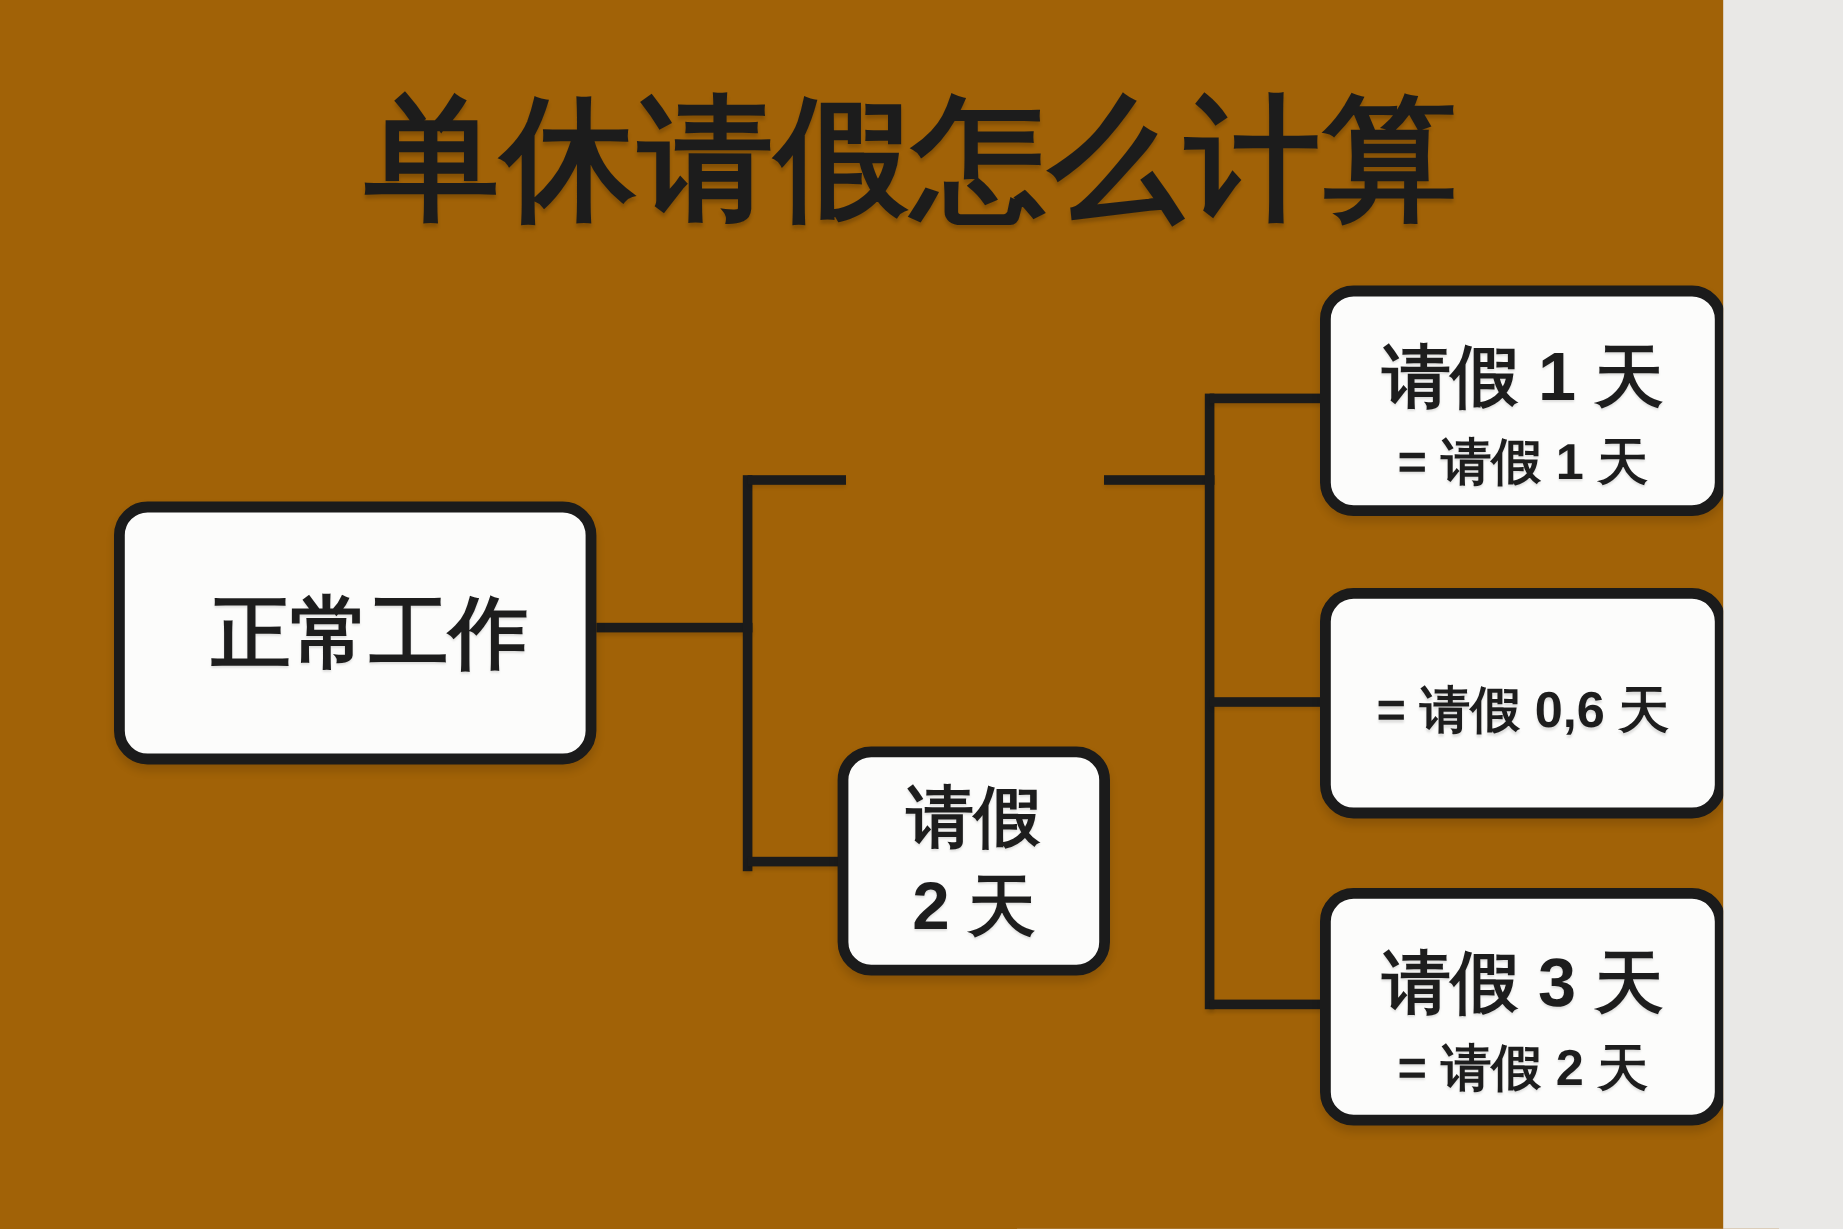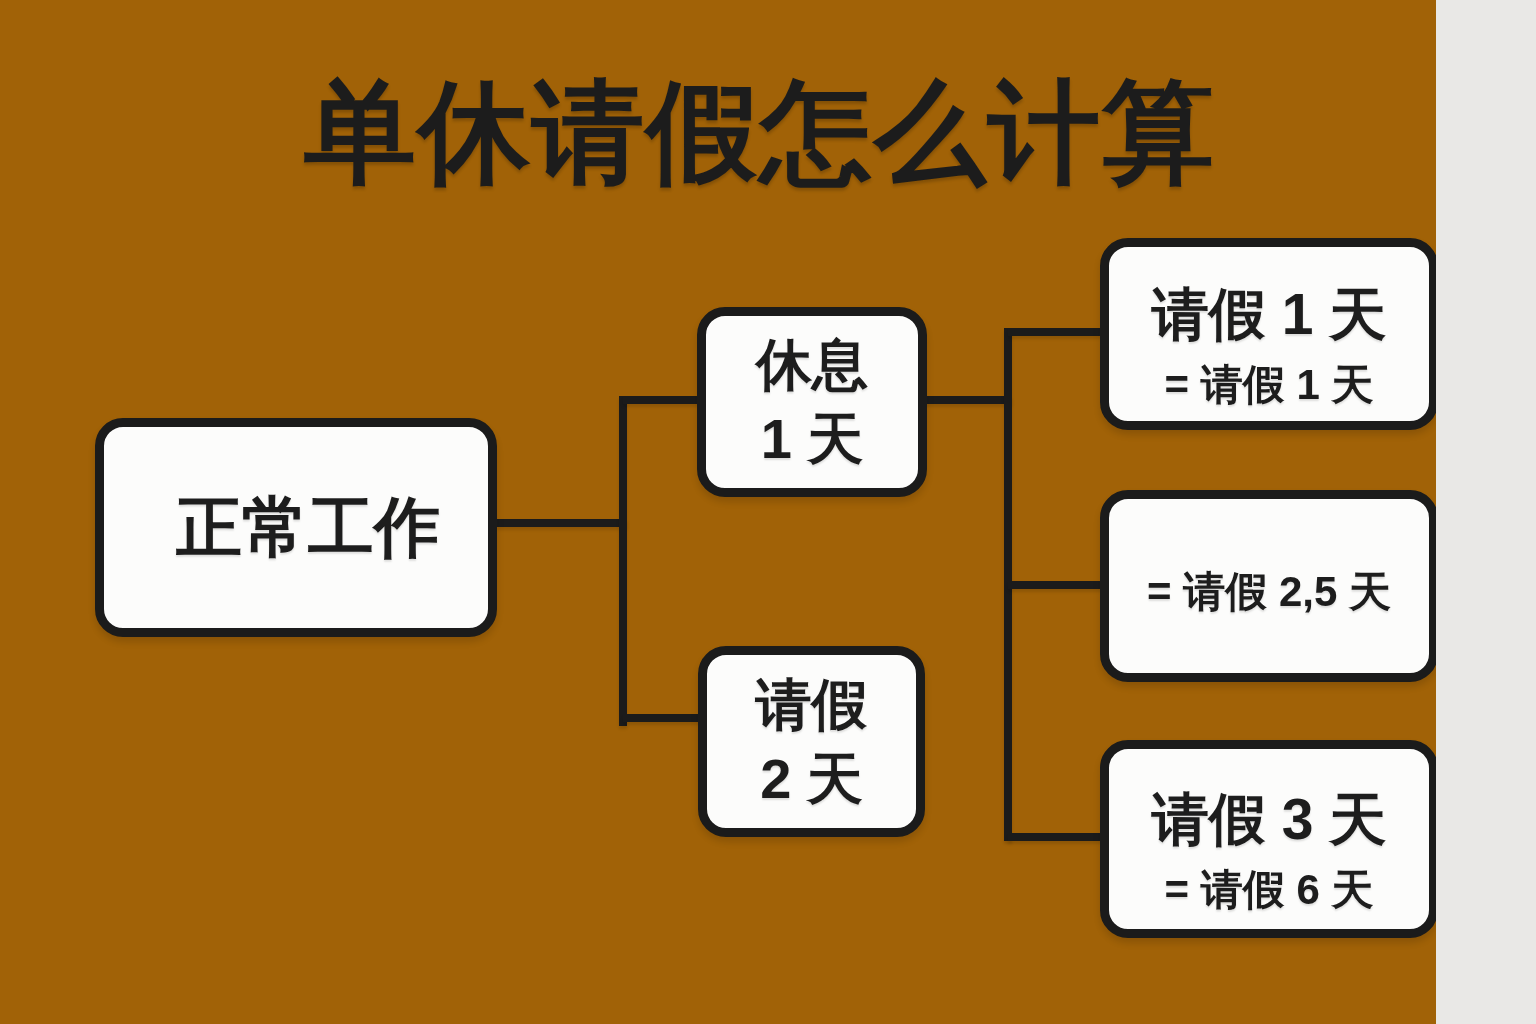--- a/index.html
+++ b/index.html
@@ -47,21 +47,21 @@
   .node .l2{
     font-weight:900;
     line-height:1.3;
     white-space:nowrap;
     text-shadow:0 2px 2px rgba(0,0,0,0.12);
   }
   .root-node{left:95px;top:418px;width:402px;height:219px;padding-left:24px;}
   .root-node .l1,.root-node .l2{font-size:66px;line-height:1.28;}
 
   .branch-rest{left:697px;top:307px;width:230px;height:190px;}
-  .branch-leave{left:698px;top:646px;width:227px;height:191px;}
+  .branch-leave{left:698px;top:622px;width:227px;height:191px;}
   .branch-rest .l1,.branch-rest .l2,
   .branch-leave .l1,.branch-leave .l2{font-size:56px;line-height:1.32;}
 
   .outcome1{left:1100px;top:238px;width:338px;height:192px;}
   .outcome2{left:1100px;top:490px;width:338px;height:192px;}
   .outcome3{left:1100px;top:740px;width:338px;height:198px;text-align:center;}
   .outcome1 .l1,.outcome2 .l1,.outcome3 .l1{font-size:57px;line-height:1.2;margin-top:22px;}
   .outcome1 .l2,.outcome2 .l2,.outcome3 .l2{font-size:42px;line-height:1.2;margin-top:12px;}
 
   .line{
@@ -95,37 +95,33 @@
   <div class="line ln-rest-out"></div>
   <div class="line ln-right-vert"></div>
   <div class="line ln-out1"></div>
   <div class="line ln-out2"></div>
   <div class="line ln-out3"></div>
 
   <div class="node root-node">
     <div class="l1">正常工作</div>
   </div>
 
-  <div class="node branch-rest">
-    <div class="l1">休息</div>
-    <div class="l2">1 天</div>
-  </div>
 
   <div class="node branch-leave">
     <div class="l1">请假</div>
     <div class="l2">2 天</div>
   </div>
 
   <div class="node outcome1">
     <div class="l1">请假 1 天</div>
     <div class="l2">= 请假 1 天</div>
   </div>
 
   <div class="node outcome2">
-    <div class="l2">= 请假 2,5 天</div>
+    <div class="l2">= 请假 0,6 天</div>
   </div>
 
   <div class="node outcome3">
     <div class="l1">请假 3 天</div>
-    <div class="l2">= 请假 6 天</div>
+    <div class="l2">= 请假 2 天</div>
   </div>
 
 </div>
 
 </body></html>

